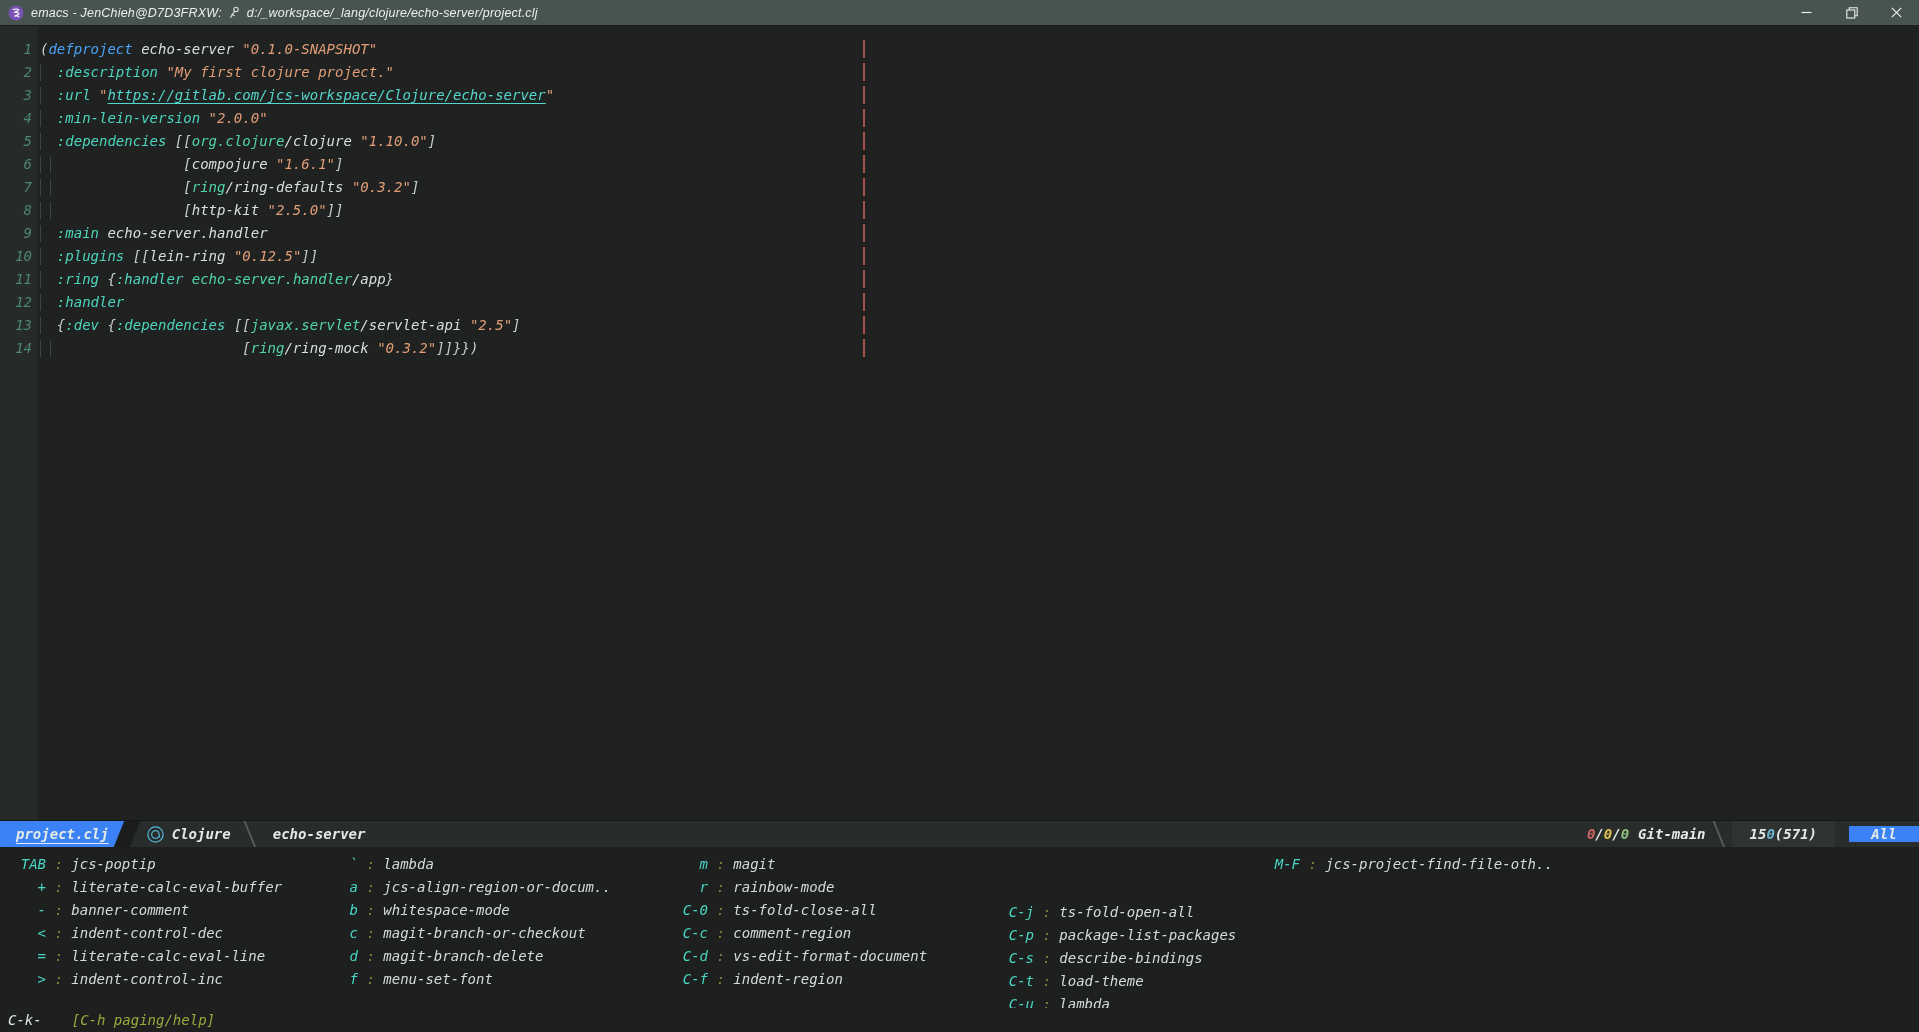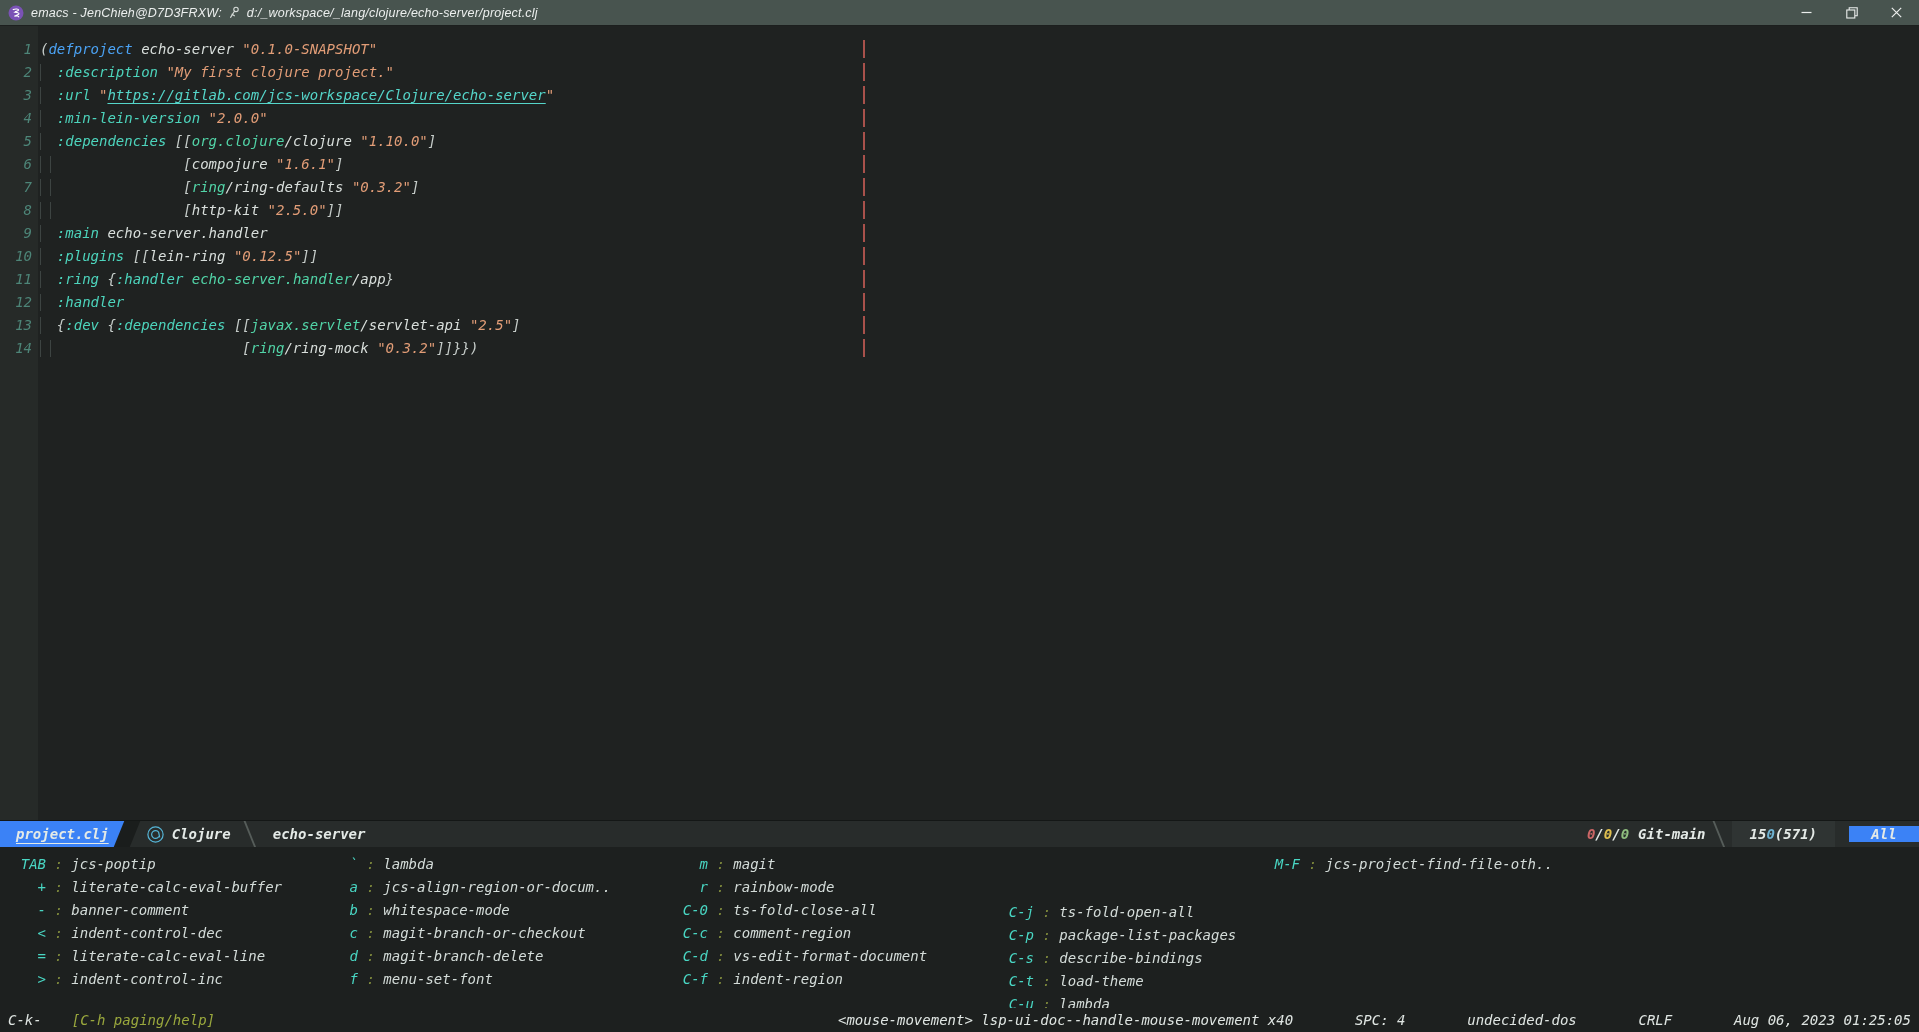--- a/index.html
+++ b/index.html
@@ -350,22 +350,15 @@
           <span class="wk-key" style="width: 58px;">M-F</span>
           <span class="wk-sep"> : </span>
           <span class="wk-name">jcs-project-find-file-oth..</span>
         </div>
       </div>
     </div>
 
   <div class="statusbar">
     <span class="sb-key">C-k-</span>
     <span class="sb-help">[C-h paging/help]</span>
-    <span class="sb-right">
-      <span>&lt;mouse-movement&gt; lsp-ui-doc--handle-mouse-movement x40</span>
-      <span>SPC: 4</span>
-      <span>undecided-dos</span>
-      <span>CRLF</span>
-      <span>Aug 06, 2023 01:25:05</span>
-    </span>
   </div>
 
 </div>
 
 </body></html>

